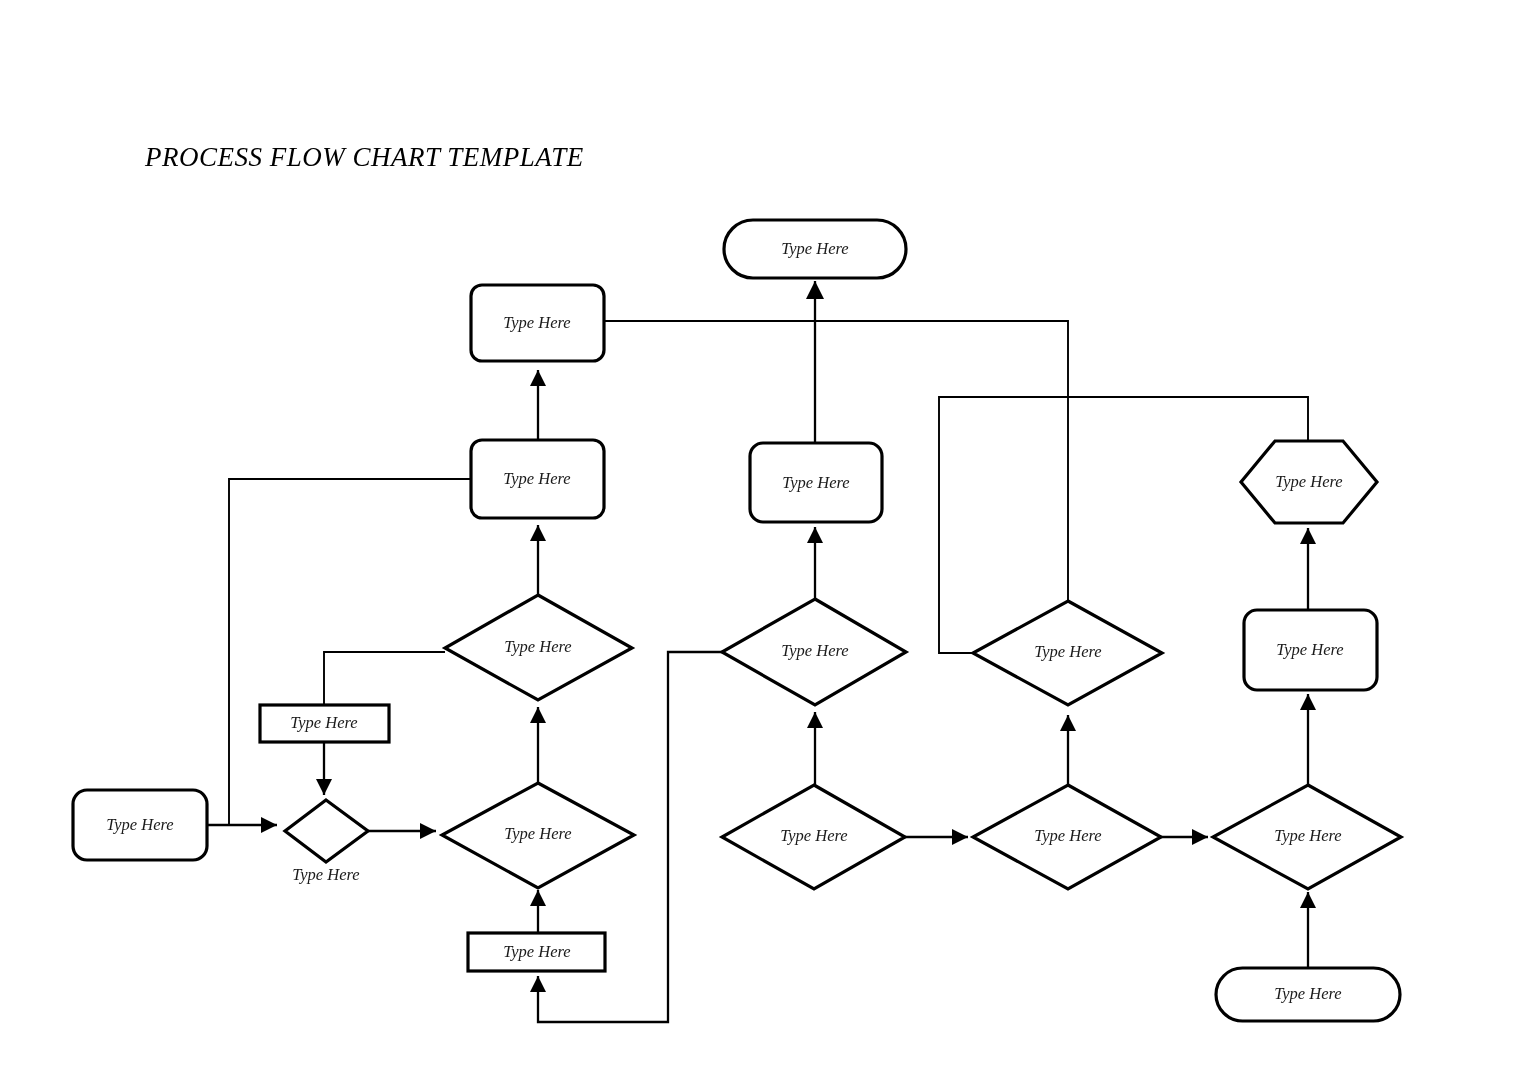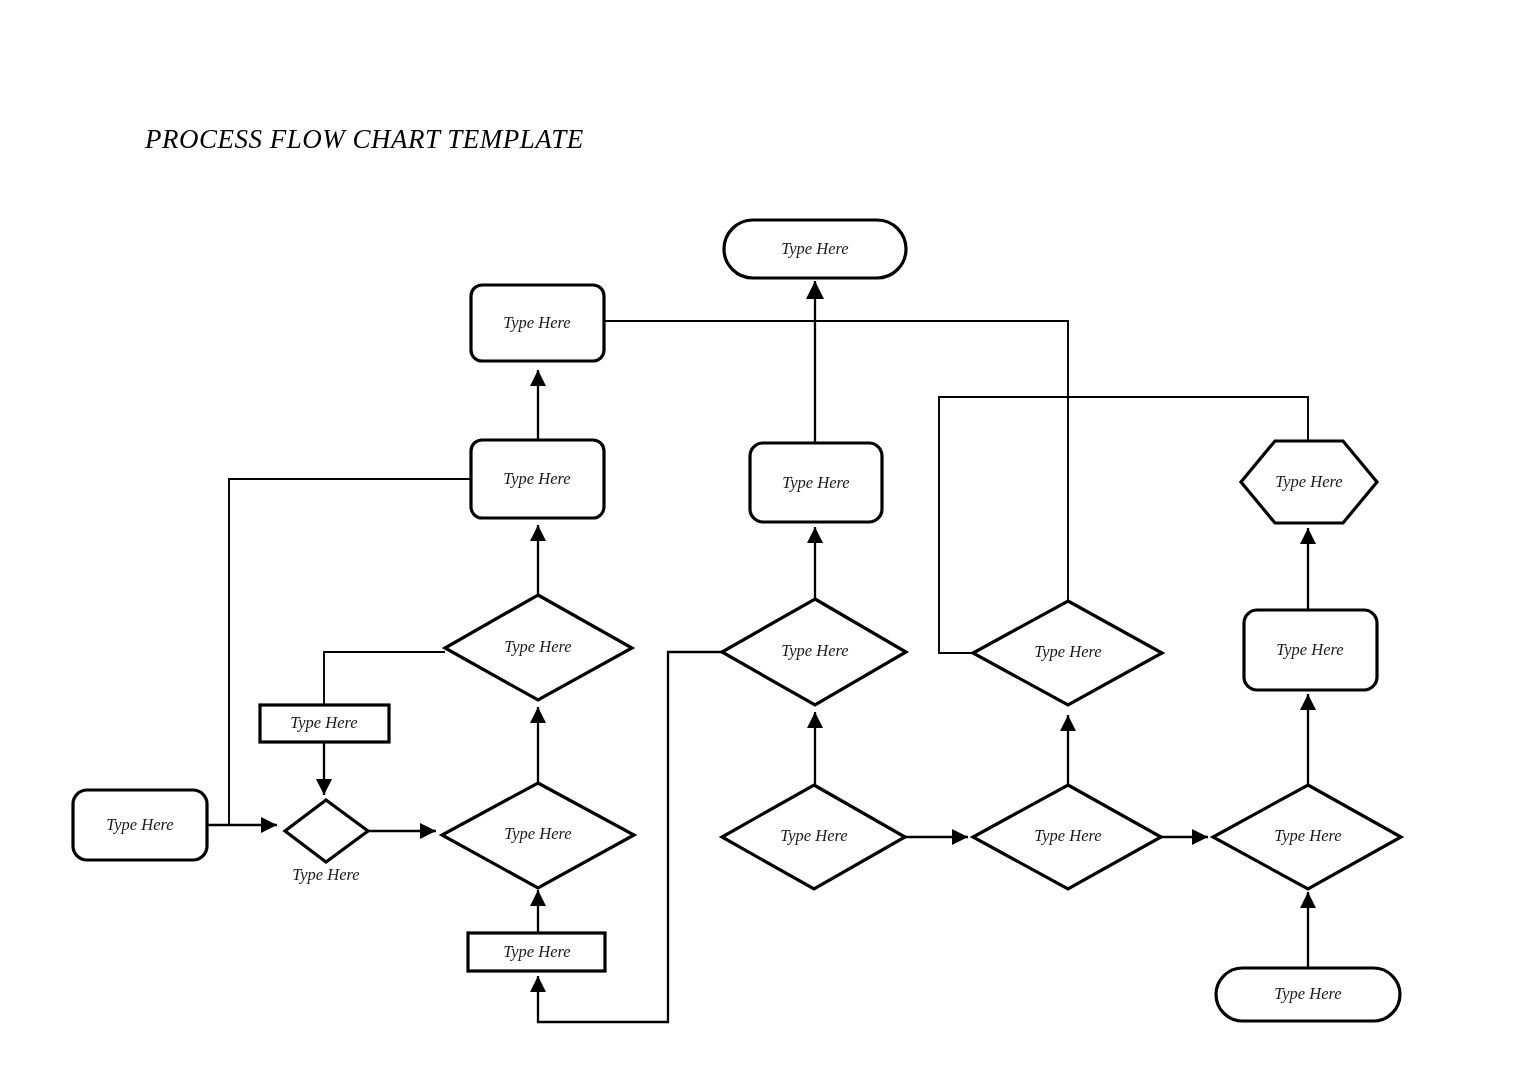--- a/index.html
+++ b/index.html
@@ -16,21 +16,21 @@
   }
   #canvas {
     position: absolute;
     left: 0; top: 0;
     width: 1536px;
     height: 1087px;
   }
   .chart-title {
     position: absolute;
     left: 145px;
-    top: 124px;
+    top: 142px;
     font-family: "Liberation Serif", "DejaVu Serif", serif;
     font-style: italic;
     font-size: 27px;
     letter-spacing: 0.5px;
     color: #000000;
     white-space: nowrap;
   }
   .shape-outline {
     fill: #ffffff;
     stroke: #000000;

